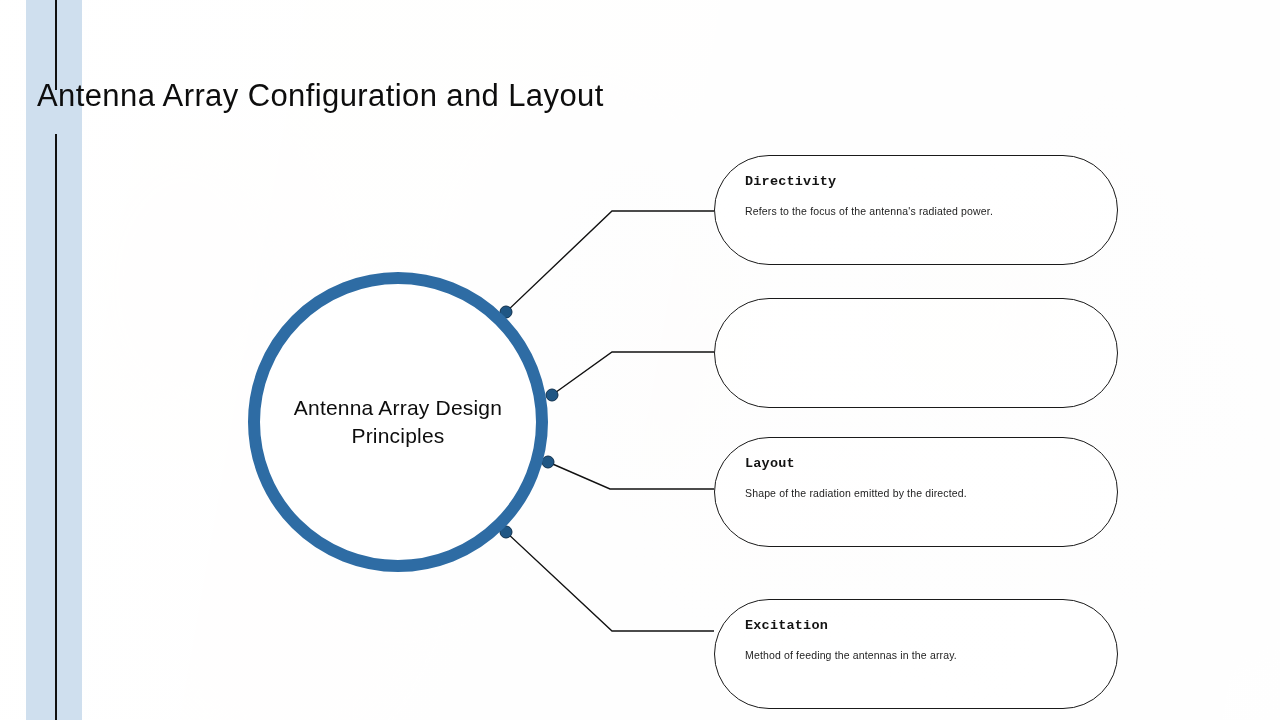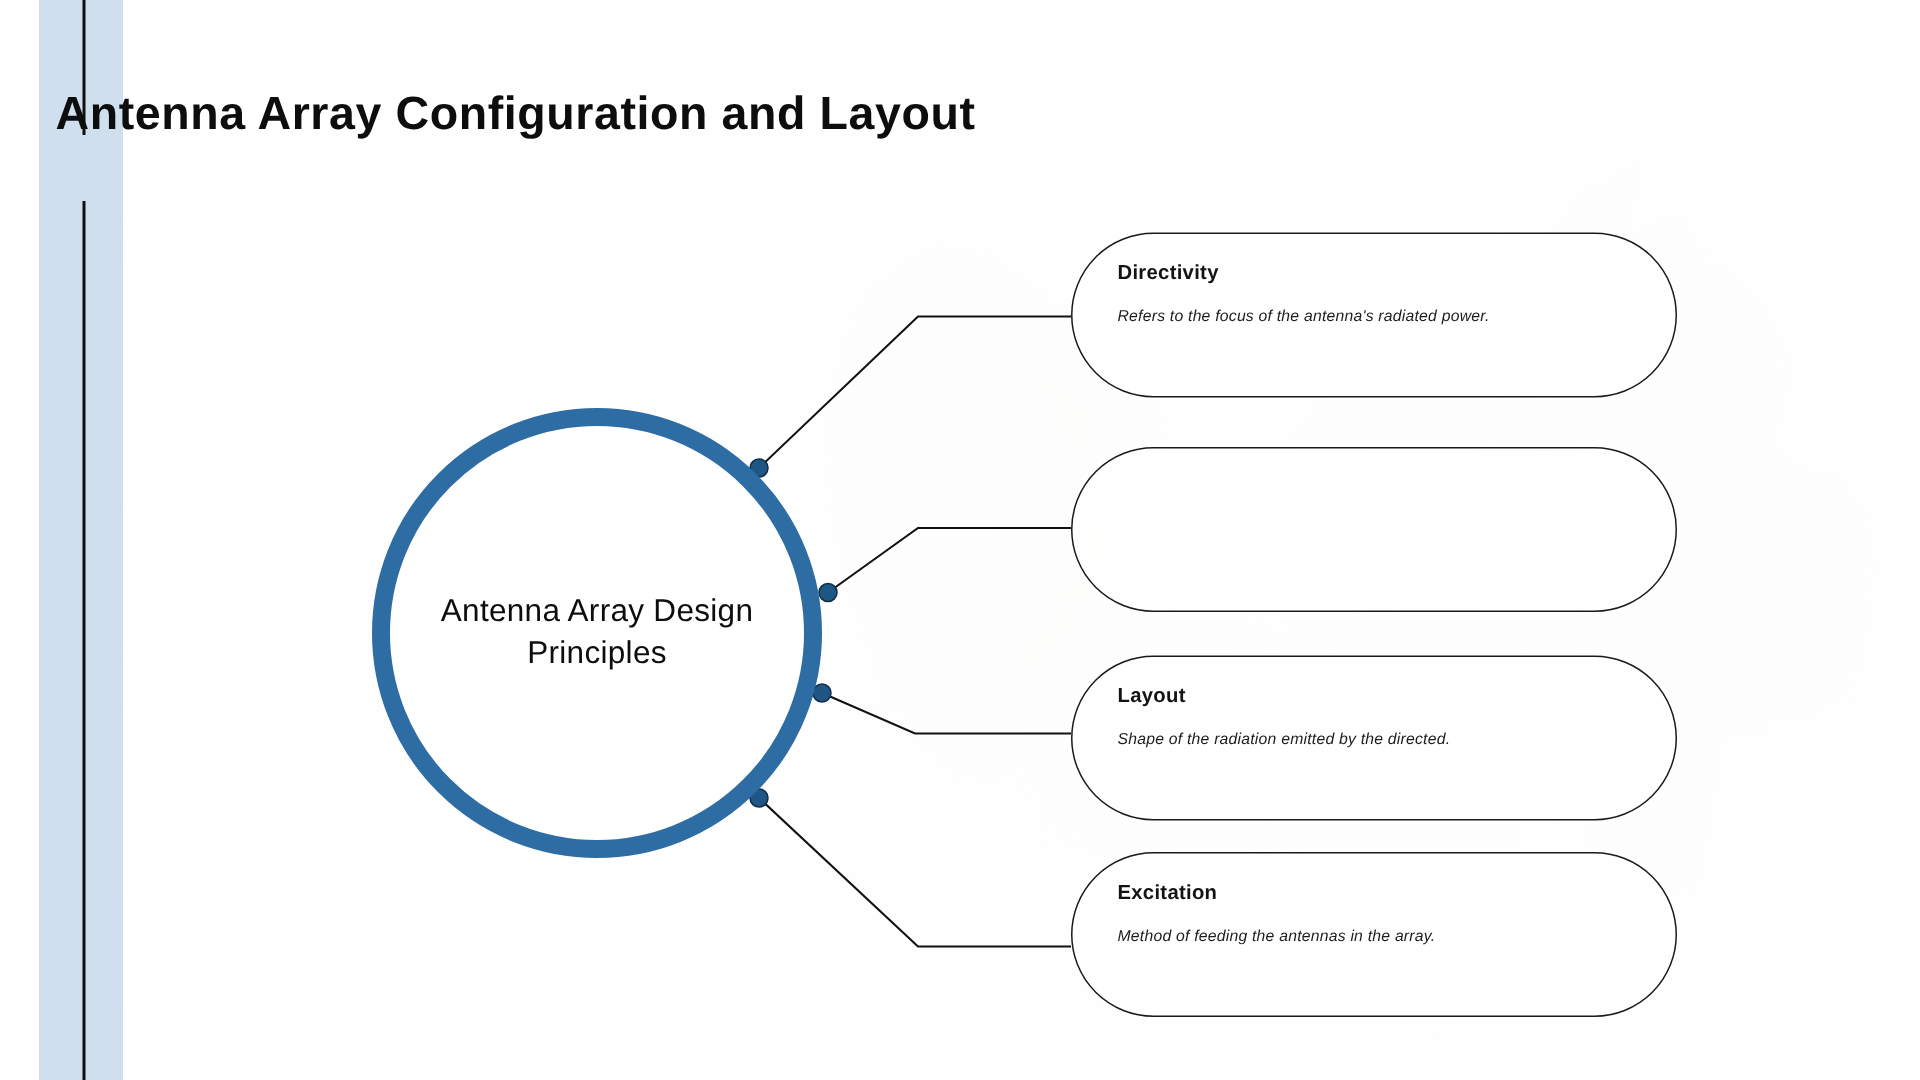--- a/index.html
+++ b/index.html
@@ -84,23 +84,23 @@
     width: 2px;
     background: #111111;
   }
   .v-rule.top    { top: 0;     height: 90px;  }
   .v-rule.bottom { top: 134px; height: 586px; }
 
   
   .title {
     position: absolute;
     left: 37px;
-    top: 58px;
+    top: 78px;
     font-size: 31px;
-    font-weight: bold;
+    font-weight: normal;
     letter-spacing: 0.4px;
     color: #0d0d0d;
     white-space: nowrap;
   }
 
   
   .hub {
     position: absolute;
     left: 248px;
     top: 272px;
@@ -139,36 +139,36 @@
     height: 110px;
     box-sizing: border-box;
     border: 1.4px solid #1a1a1a;
     border-radius: 55px;
     background: rgba(255,255,255,0.62);
     padding: 18px 30px 0 30px;
   }
   .card.c1 { top: 155px; }
   .card.c2 { top: 298px; }
   .card.c3 { top: 437px; }
-  .card.c4 { top: 568px; }
+  .card.c4 { top: 599px; }
 
   .card-title {
     font-size: 13.5px;
     font-weight: bold;
     color: #131313;
     letter-spacing: .2px;
     margin: 0 0 16px 0;
+    font-family: Liberation Mono, monospace;
   }
   .card-desc {
     font-size: 10.5px;
     font-weight: normal;
     color: #1d1d1d;
     letter-spacing: .15px;
     margin: 0;
-    font-style: italic;
   }
 </style>
 </head>
 <body>
 
 <div id="slide">
 
   <div class="bg-layer">
     <div class="bg-base"></div>
     <div class="blob b1"></div>

